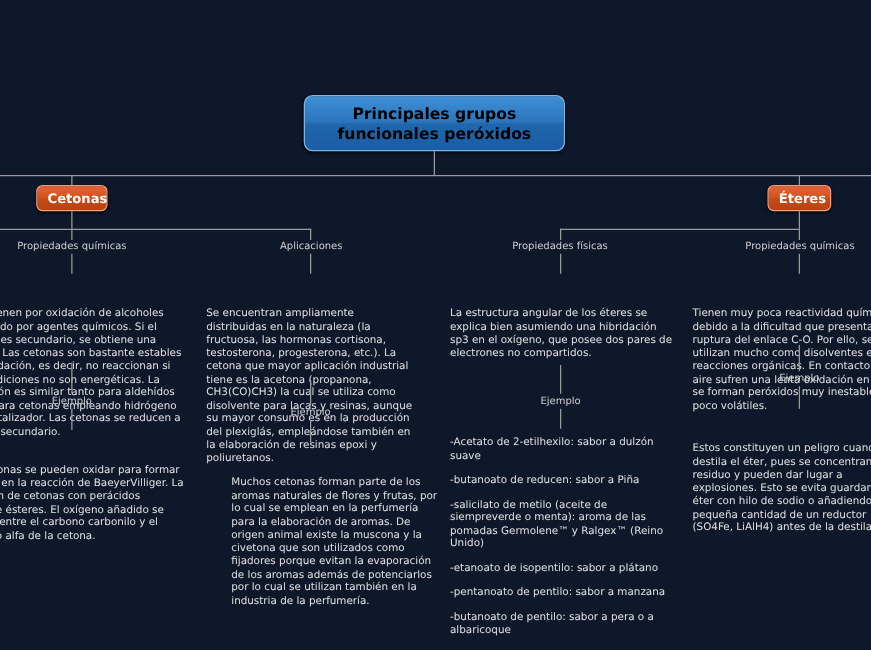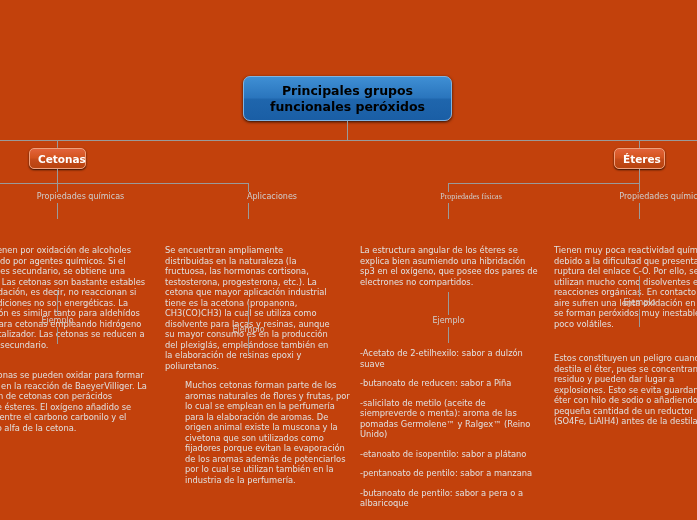--- a/index.html
+++ b/index.html
@@ -11,21 +11,21 @@
     overflow: hidden;
   }
   body {
     font-family: "DejaVu Sans", sans-serif;
     color: #d8d8d8;
   }
   #canvas {
     position: relative;
     width: 697px;
     height: 520px;
-    background: #c2410c;
+    background: #0f172a;
     overflow: hidden;
   }
 
   
   .vline {
     position: absolute;
     width: 1px;
     background: #9a9a9a;
   }
   .hline {
@@ -73,21 +73,20 @@
     white-space: nowrap;
   }
 
   
   .sublabel {
     position: absolute;
     font-size: 8px;
     color: #cfcfcf;
     white-space: nowrap;
     text-align: center;
-    margin-left: 23px;
   }
   .ejemplo-label {
     position: absolute;
     font-size: 8px;
     color: #cfcfcf;
     white-space: nowrap;
     text-align: center;
   }
 
   
@@ -149,21 +148,21 @@
   <div class="hline" style="left:448px; top:183px; width:192px;"></div>
   <div class="vline" style="left:448px; top:183px; height:9px;"></div>
   <div class="vline" style="left:639px; top:183px; height:9px;"></div>
 
   <div class="sublabel" style="left:0px; top:192px; width:115px;">
     <span>Propiedades químicas</span>
   </div>
   <div class="sublabel" style="left:193px; top:192px; width:112px;">
     <span>Aplicaciones</span>
   </div>
-  <div class="sublabel" style="left:392px; top:192px; width:112px;font-family:Liberation Serif, serif;">
+  <div class="sublabel" style="left:392px; top:192px; width:112px;">
     <span>Propiedades físicas</span>
   </div>
   <div class="sublabel" style="left:583px; top:192px; width:114px;">
     <span>Propiedades químicas</span>
   </div>
 
   <div class="vline" style="left:57px; top:203px; height:16px;"></div>
   <div class="vline" style="left:248px; top:203px; height:16px;"></div>
   <div class="vline" style="left:448px; top:203px; height:16px;"></div>
   <div class="vline" style="left:639px; top:203px; height:16px;"></div>

